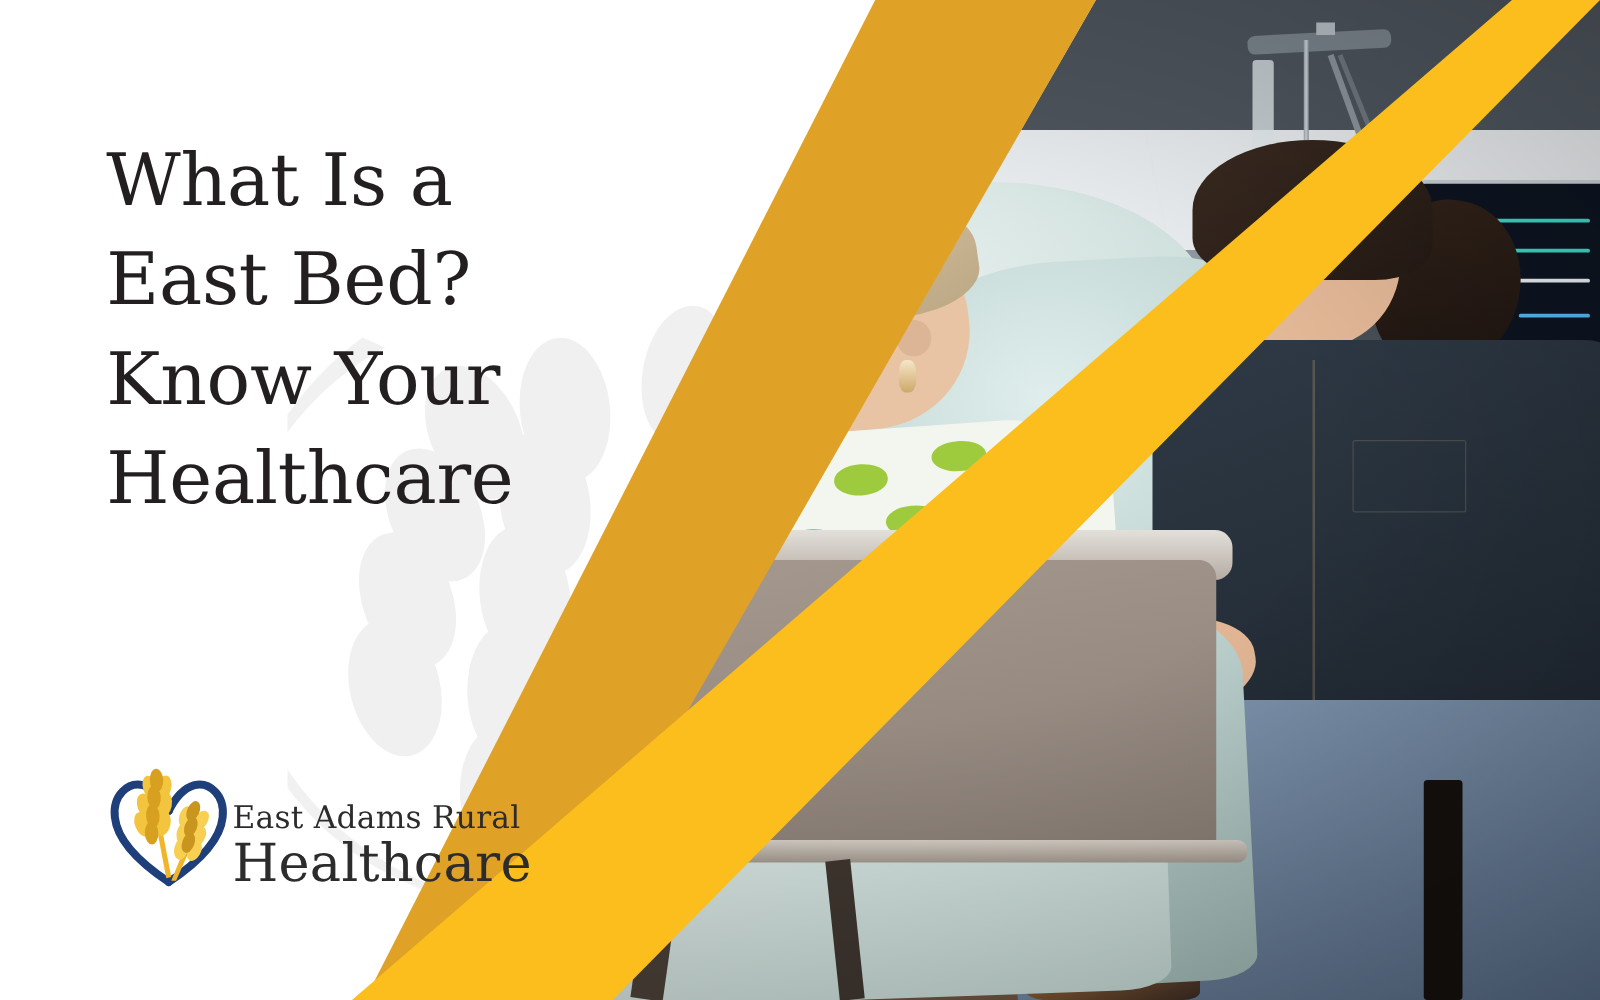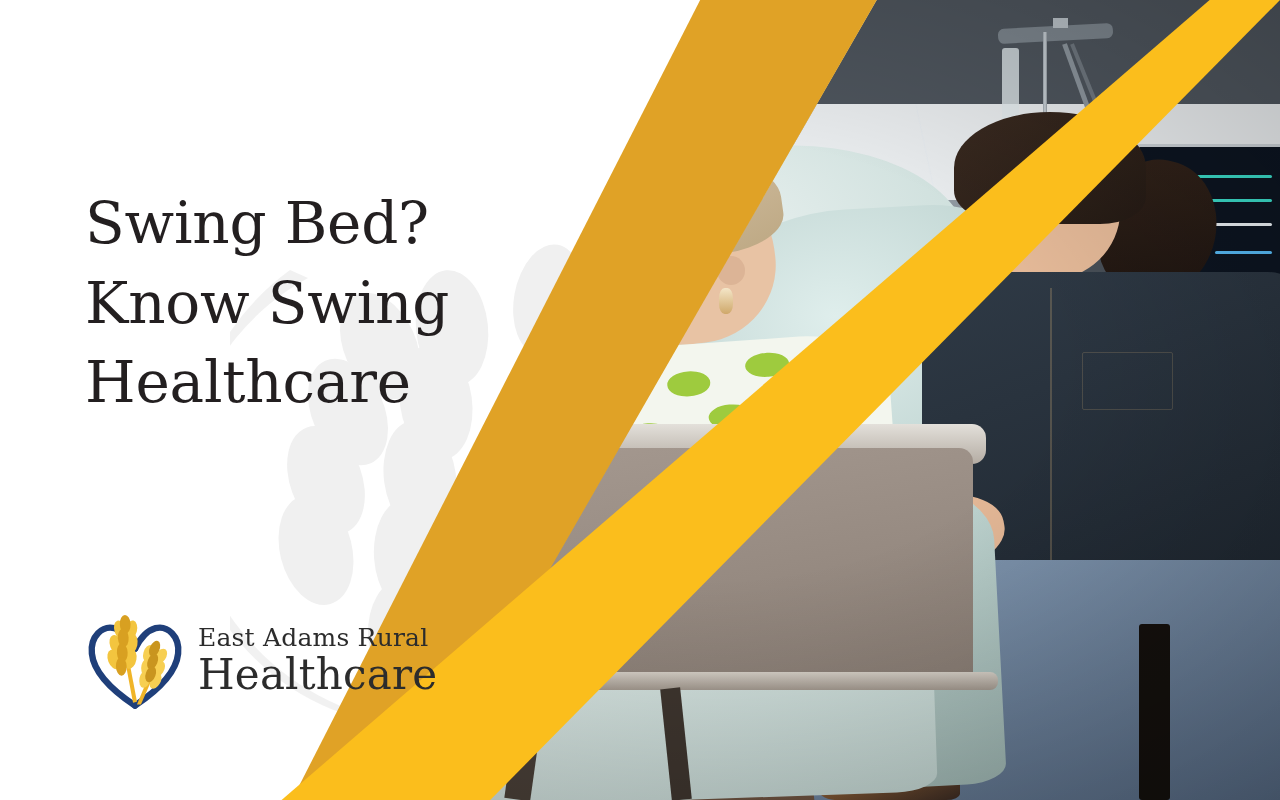--- a/index.html
+++ b/index.html
@@ -185,21 +185,21 @@
     width:430px;
     color:#231f20;
     font-family:"DejaVu Serif","Liberation Serif",serif;
     font-size:58px;
     font-weight:400;
     line-height:1.37;
     letter-spacing:-0.2px;
   }
 
   
-  .logo{position:absolute;left:86px;top:608px;display:flex;align-items:center;gap:14px;}
+  .logo{position:absolute;left:86px;top:608px;display:flex;align-items:flex-end;gap:2px;}
   .logo-mark{width:98px;height:104px;flex:0 0 auto;}
   .logo-text{display:flex;flex-direction:column;line-height:1;}
   .logo-l1{font-family:"DejaVu Serif","Liberation Serif",serif;font-size:25px;color:#2c2c2c;letter-spacing:.2px;}
   .logo-l2{font-family:"DejaVu Serif","Liberation Serif",serif;font-size:42px;color:#2c2c2c;margin-top:4px;letter-spacing:.2px;}
 </style>
 </head>
 <body>
 
 <div id="stage">
 
@@ -329,23 +329,23 @@
       <div class="caster"></div>
 
       <div class="photo-grade"></div>
     </div>
   </div>
 
   <div class="band-gold"></div>
   <div class="band-yellow"></div>
 
   <h1 class="headline">
-    <br>
-    <span>Swing Bed?</span><br>
-    <span>Know Swing</span><br>
+    <span>What Is a</span><br>
+    <span>East Bed?</span><br>
+    <span>Know Your</span><br>
     <span>Healthcare</span><br>
   </h1>
 
   <div class="logo">
     <svg class="logo-mark" viewBox="0 0 200 210" xmlns="http://www.w3.org/2000/svg" aria-hidden="true">
 
       <path d="M 100 198 C 58 170 16 132 12 92 C 8 56 34 34 58 40 C 76 45 90 62 100 82" fill="none" stroke="#1f3f7a" stroke-width="13" stroke-linecap="round"></path>
       <path d="M 100 198 C 142 170 184 132 188 92 C 192 56 166 34 142 40 C 124 45 110 62 100 82" fill="none" stroke="#1f3f7a" stroke-width="13" stroke-linecap="round"></path>
 
       <path d="M 96 192 L 82 118 L 90 116 L 104 190 Z" fill="#f0b528"></path>

